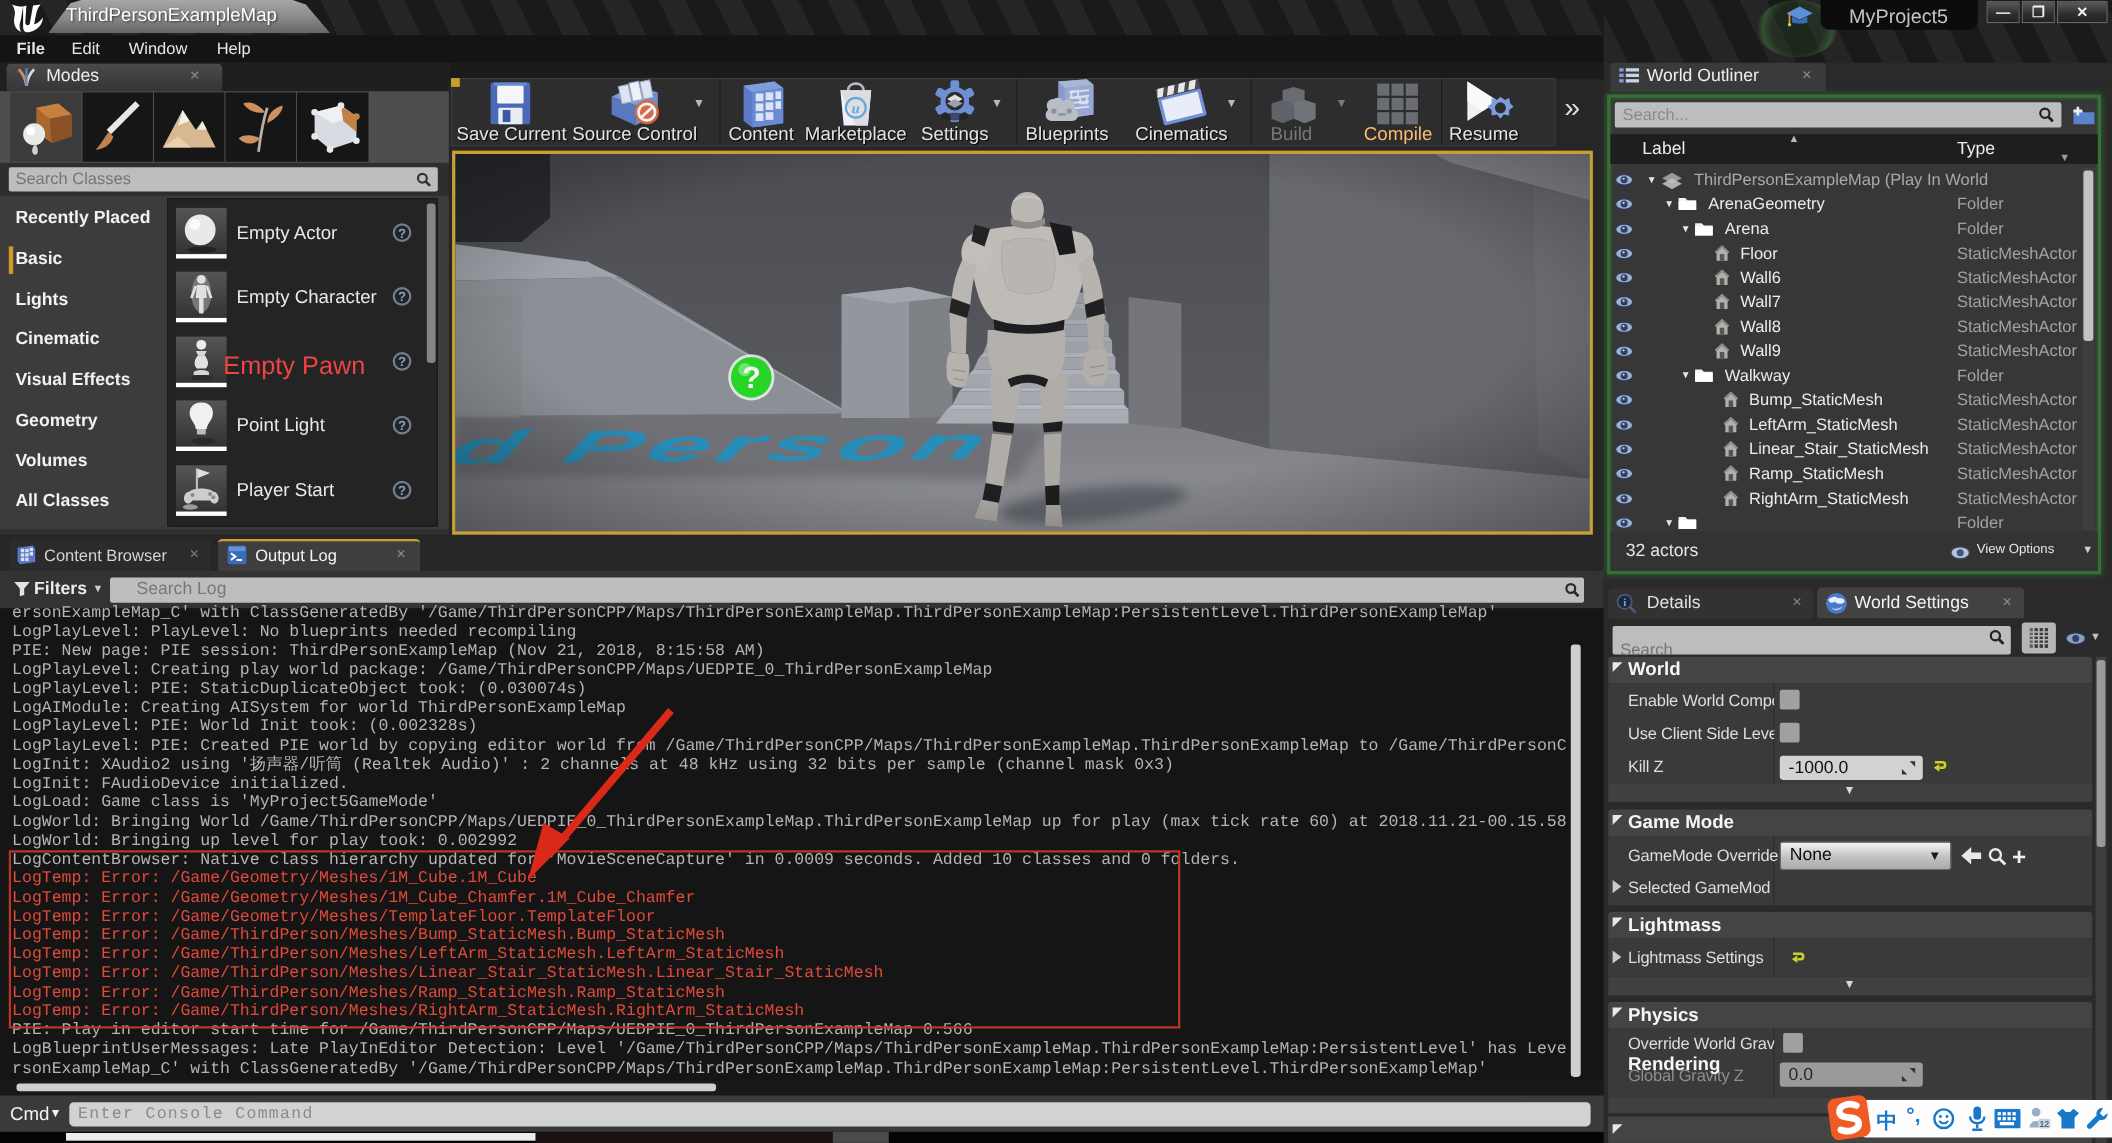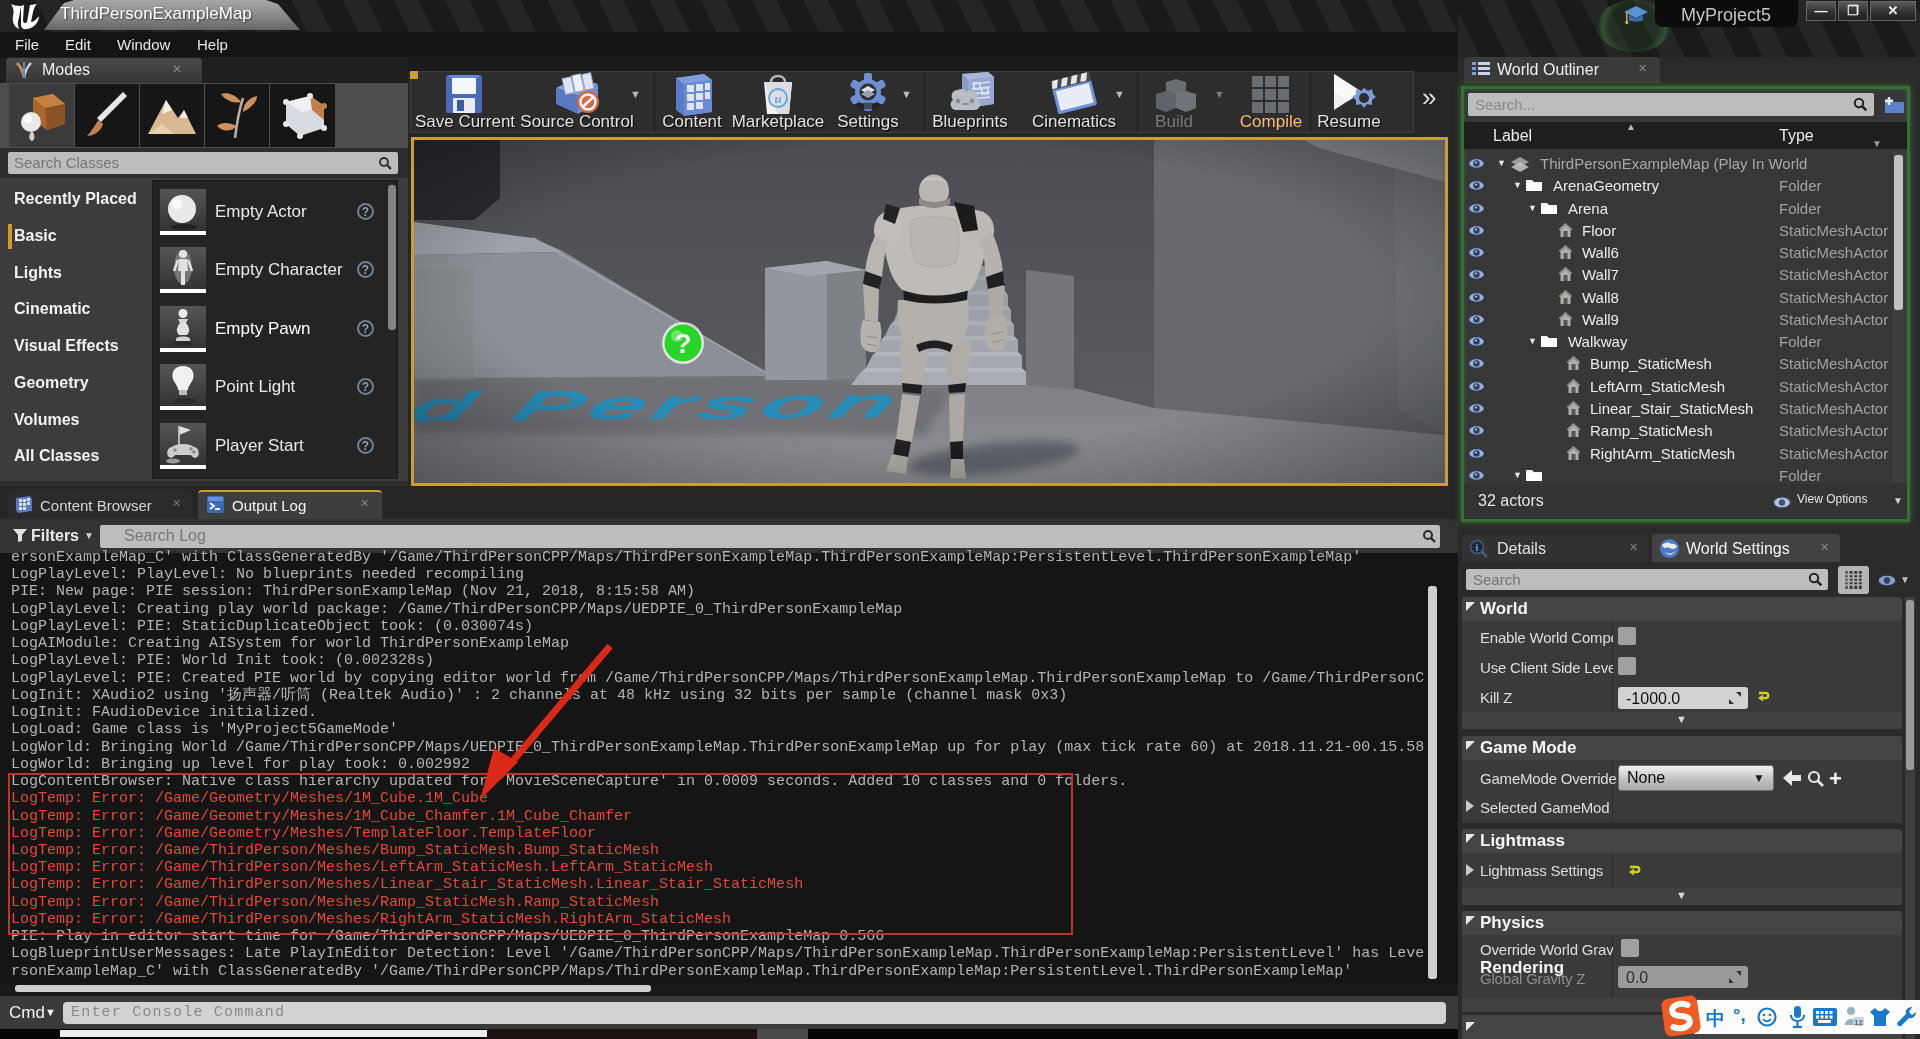--- a/index.html
+++ b/index.html
@@ -23,21 +23,21 @@
 .sep{position:absolute;background:#1c1c1c;width:1px;}
 .bold{font-weight:bold;}
 </style>
 </head>
 <body>
 <div id="root">
 <div class="abs" id="stripes" style="height:32px;"></div>
 <div class="abs" id="menubar"></div>
 <div class="abs" style="left:1458px;top:0px;width:462px;height:62px;background:repeating-linear-gradient(64deg,#252525 0 22px,#1a1a1a 22px 46px);"></div>
 <div class="abs" style="left:0;top:57px;width:1458px;height:15px;background:#1b1b1b;"></div>
-<div class="menuitem" style="left:15px;">File</div>
+<div class="menuitem" style="left:15px;font-weight:bold;">File</div>
 <div class="menuitem" style="left:65px;">Edit</div>
 <div class="menuitem" style="left:117px;">Window</div>
 <div class="menuitem" style="left:197px;">Help</div>
 <div class="abs" id="doctab"></div>
 <div class="txt" id="doctabtxt">ThirdPersonExampleMap</div>
 
 <svg class="abs" style="left:8px;top:2px;" width="34" height="30" viewBox="0 0 34 30">
 <path d="M3 2 C6 7 6 10 5 14 C4 20 6 25 11 27 C9 22 10 19 11 16 L13 4 C9 4 5 3 3 2 Z" fill="#fff"></path>
 <path d="M13 4 L16 3 L15 18 C15 21 17 22 19 20 L22 3 L29 2 C27 4 26 6 25 10 L23 20 C25 20 28 18 31 14 C31 20 26 26 19 27 C15 28 13 26 13 22 Z" fill="#fff"></path>
 </svg>
@@ -147,21 +147,21 @@
     </svg>
 <div class="txt" style="left:215px;top:260px;color:#e9e9e9;font-size:17px;">Empty Character</div>
 <div class="abs" style="left:160px;top:306px;width:46px;height:46px;background:linear-gradient(#555,#333);border-bottom:4px solid #fff;"></div>
 <svg class="abs" style="left:160px;top:306px;" width="46" height="42" viewBox="0 0 46 42">
       <circle cx="23" cy="7.5" r="4.5" fill="#ececec"></circle>
       <path d="M18 13 L28 13 L26 17 L20 17 Z" fill="#d8d8d8"></path>
       <path d="M20 17 L26 17 C30 22 30 26 27 29 L19 29 C16 26 16 22 20 17 Z" fill="#e2e2e2"></path>
       <path d="M16 33 C16 29.5 30 29.5 30 33 L30 35 L16 35 Z" fill="#d4d4d4"></path>
       <ellipse cx="23" cy="37.5" rx="10" ry="2.5" fill="#2a2a2a"></ellipse>
     </svg>
-<div class="txt" style="left:215px;top:319px;color:#ffffff;font-size:17px;">Empty Pawn</div>
+<div class="txt" style="left:203px;top:319px;color:#ef4444;font-size:23px;">Empty Pawn</div>
 <div class="abs" style="left:160px;top:364px;width:46px;height:46px;background:linear-gradient(#555,#333);border-bottom:4px solid #fff;"></div>
 <svg class="abs" style="left:160px;top:364px;" width="46" height="42" viewBox="0 0 46 42">
       <path d="M23 2 C14 2 11 9 13 15 C15 20 18 22 18 26 L28 26 C28 22 31 20 33 15 C35 9 32 2 23 2 Z" fill="#f0f0f0"></path>
       <rect x="19" y="26" width="8" height="5" fill="#bbb"></rect>
       <ellipse cx="25" cy="37" rx="11" ry="3" fill="#2a2a2a"></ellipse>
     </svg>
 <div class="txt" style="left:215px;top:377px;color:#e9e9e9;font-size:17px;text-align:center;">Point Light</div>
 <div class="abs" style="left:160px;top:423px;width:46px;height:46px;background:linear-gradient(#555,#333);border-bottom:4px solid #fff;"></div>
 <svg class="abs" style="left:160px;top:423px;" width="46" height="42" viewBox="0 0 46 42">
       <path d="M19 3 L31 7 L19 12 Z" fill="#e0e0e0"></path>
@@ -755,21 +755,21 @@
 <div class="txt" style="left:1629px;top:541px;color:#808080;font-size:11px;">✕</div>
 <div class="abs" style="left:1652px;top:534px;width:188px;height:28px;background:#424242;border-radius:4px 4px 0 0;"></div>
 <svg class="abs" style="left:1659px;top:538px;" width="21" height="21" viewBox="0 0 21 21">
       <circle cx="10.5" cy="10.5" r="9.5" fill="#4a7ac8"></circle>
       <path d="M3 7 C7 4 10 4 12 6 C15 5 18 7 18 9 C15 12 11 11 9 9 C6 11 4 10 3 7 Z" fill="#e8eef8"></path>
       <path d="M6 14 C9 16 13 16 16 13 C14 18 8 18 6 14 Z" fill="#d8e4f4" opacity=".8"></path>
     </svg>
 <div class="txt" style="left:1686px;top:540px;color:#f4f4f4;font-size:16px;">World Settings</div>
 <div class="txt" style="left:1820px;top:541px;color:#8a8a8a;font-size:11px;">✕</div>
 
-<div class="searchbox" style="left:1466px;top:569px;width:362px;height:21px;padding:2px 7px;font-size:15px;color:#747474;">Search</div>
+<div class="searchbox" style="left:1466px;top:569px;width:362px;height:21px;padding:13px 7px;font-size:15px;color:#747474;">Search</div>
 <svg class="mag" style="left:1808px;top:572px;" viewBox="0 0 14 14">
       <circle cx="6" cy="6" r="4.2" fill="none" stroke="#222" stroke-width="2"></circle>
       <line x1="9.4" y1="9.4" x2="13.4" y2="13.4" stroke="#222" stroke-width="2.6"></line>
     </svg>
 <div class="abs" style="left:1838px;top:566px;width:31px;height:28px;background:#b5b5b5;border-radius:3px;"></div>
 <svg class="abs" style="left:1845px;top:571px;" width="17" height="18" viewBox="0 0 17 18">
       <g fill="#3a3a3a">
         <rect x="0" y="0" width="3" height="18" opacity=".7"></rect>
         <rect x="4.6" y="0" width="3" height="18"></rect>
         <rect x="9.2" y="0" width="3" height="18"></rect>

